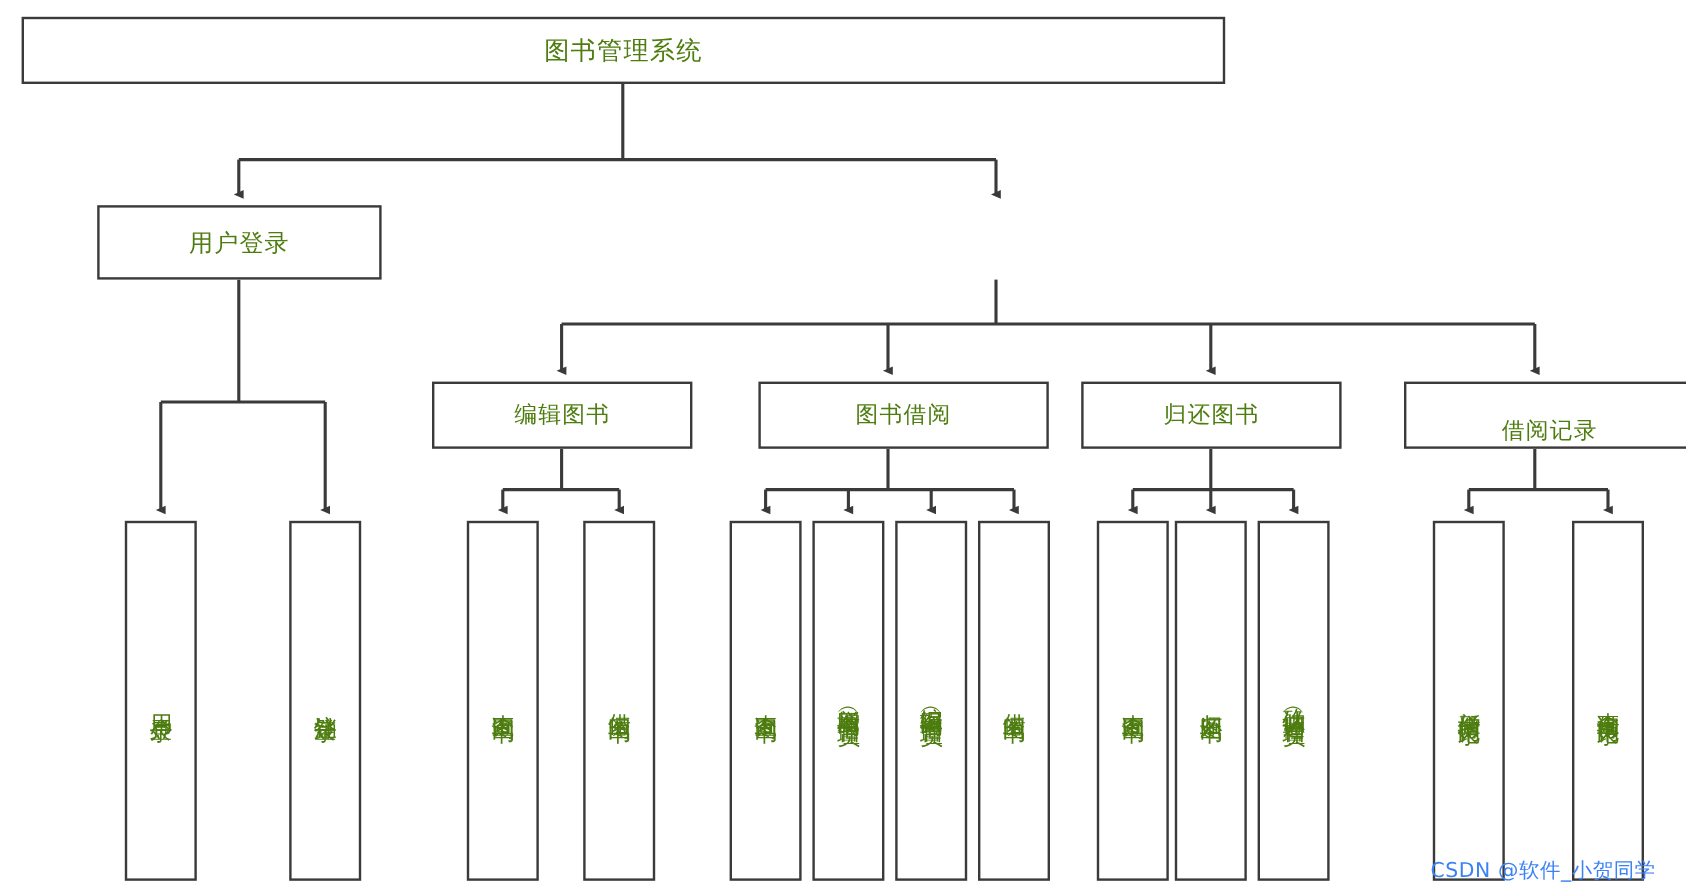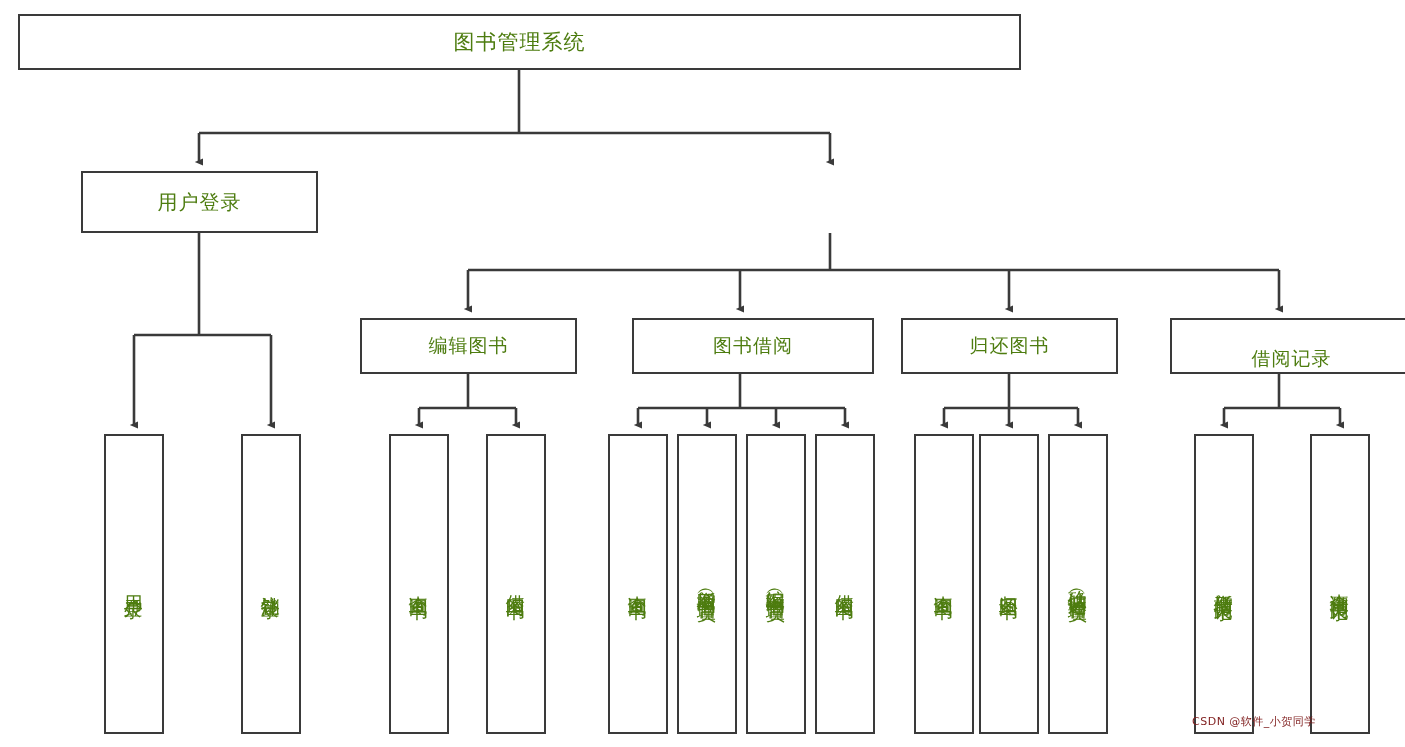--- a/index.html
+++ b/index.html
@@ -53,22 +53,22 @@
   .vtext{
     writing-mode:vertical-rl;
     text-orientation:upright;
     line-height:1.18;
     letter-spacing:2px;
     white-space:nowrap;
     display:block;
   }
   .watermark{
     position:absolute;
-    font-size:11px;
-    color:#7f1d1d;
+    font-size:17px;
+    color:#3b82f6;
     letter-spacing:0.5px;
     white-space:nowrap;
     user-select:none;
   }
 </style>
 </head>
 <body>
 
 <div id="canvas">
 

